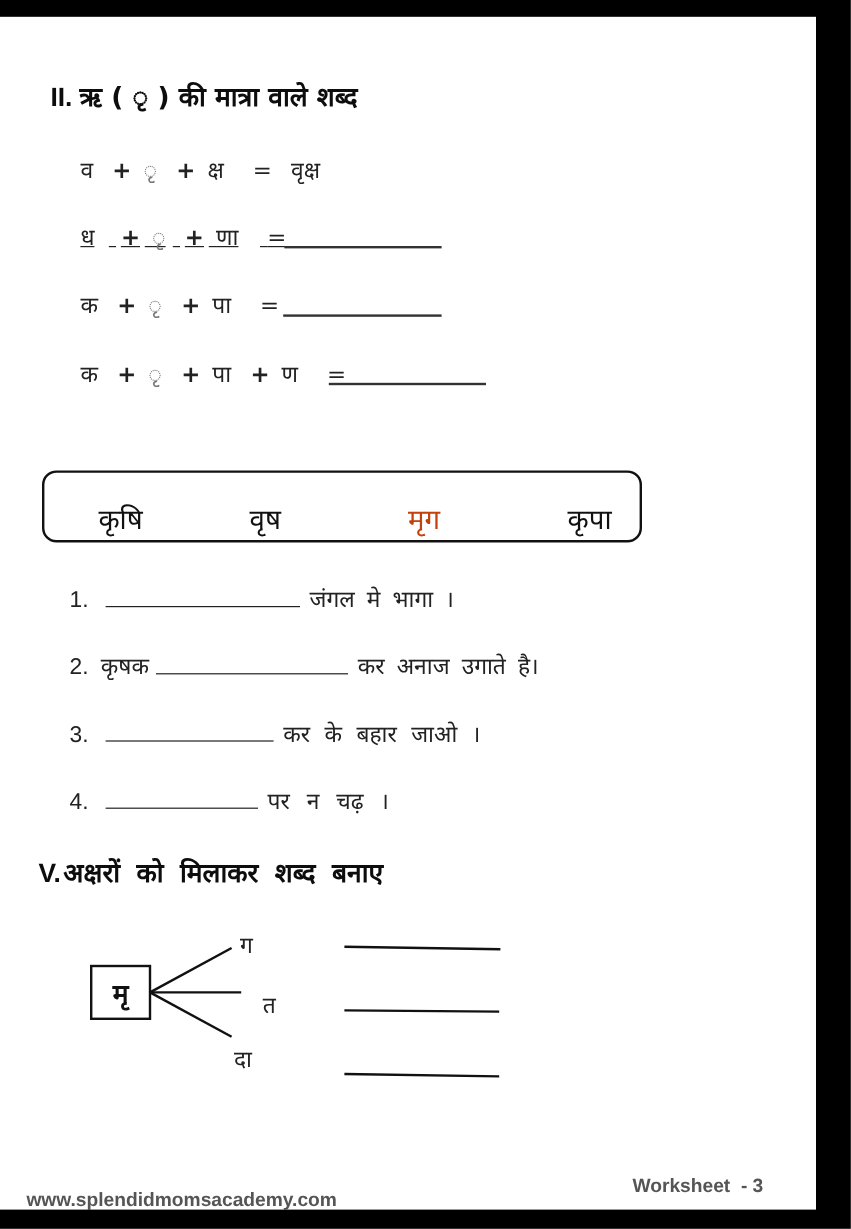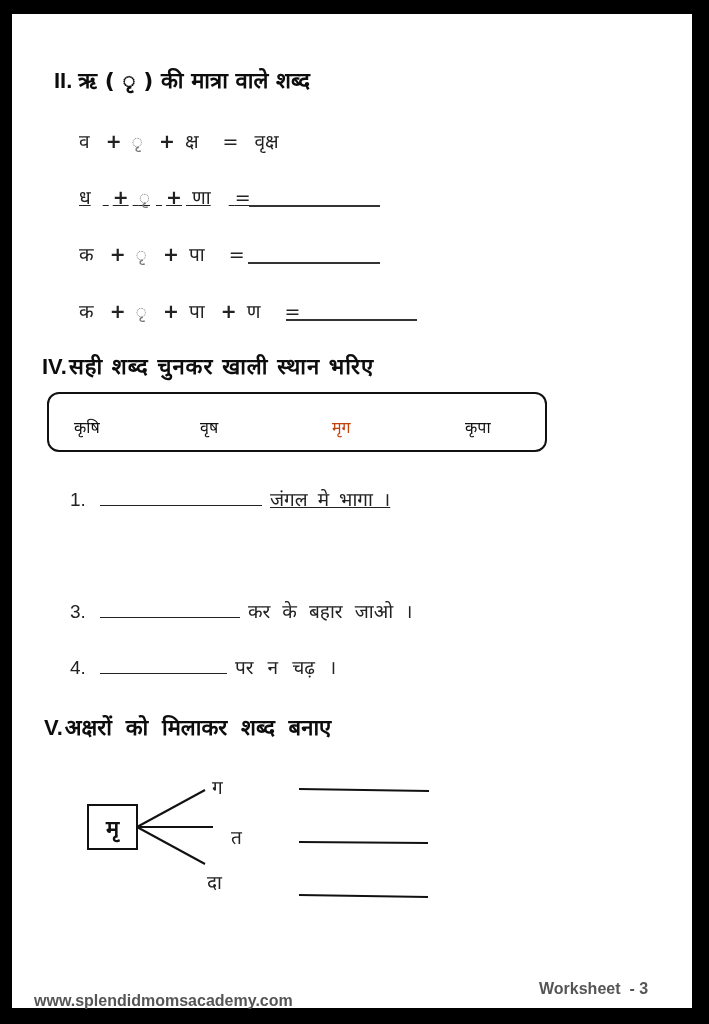--- a/index.html
+++ b/index.html
@@ -6,21 +6,21 @@
   body {
     width: 709px; height: 1024px;
     background: #000;
     position: relative;
     overflow: hidden;
     font-family: "DejaVu Sans", "Liberation Sans", sans-serif;
     color: #111;
   }
   .page {
     position: absolute;
-    left: 12px; top: 14px;
+    left: 0; top: 14px;
     width: 680px; height: 994px;
     background: #fff;
   }
   .abs { position: absolute; white-space: nowrap; }
   .heading {
     font-weight: bold;
     font-size: 22px;
     color: #0d0d0d;
   }
   .heading .num { font-family: "Liberation Sans", sans-serif; font-size: 22px; font-weight: bold; margin-right: 6px; }
@@ -29,21 +29,21 @@
   .eq .plus { font-weight: bold; margin: 0 4px; }
   .eq .matra { color: #777; }
   .line { position: absolute; height: 2px; background: #333; }
   .word-box {
     position: absolute;
     left: 35px; top: 378px;
     width: 496px; height: 56px;
     border: 2px solid #111;
     border-radius: 12px;
   }
-  .word { position: absolute; top: 26px; font-size: 16px; color: #111; }
+  .word { position: absolute; top: 26px; font-size: 23px; color: #111; margin-left: 20px; }
   .fill { font-size: 19px; color: #222; }
   .fill .idx { font-family: "Liberation Sans", sans-serif; font-size: 19px; margin-right: 8px; }
   .fill .blank { display: inline-block; border-bottom: 1.5px solid #222; height: 18px; vertical-align: baseline; margin-right: 2px; }
   .center-box {
     position: absolute;
     left: 75px; top: 790px;
     width: 47px; height: 42px;
     border: 2px solid #111;
     font-size: 22px; font-weight: bold;
     display: flex; align-items: center; justify-content: center;
@@ -96,37 +96,40 @@
     <span class="plus">+</span>
     <span class="matra">◌ृ</span>
     <span class="plus">+</span>
     <span>पा</span>
     <span class="plus">+</span>
     <span style="margin-right:18px;">ण</span>
     <span>=</span>
   </div>
   <div class="line" style="left:274px; top:305px; width:131px;"></div>
 
-  <div class="abs heading" style="left:30px; top:336px;">
-    <span class="num" style="margin-right:2px;">IV.</span><span style="letter-spacing:1px;">सही शब्द चुनकर खाली स्थान भरिए</span>
-  </div>
 
   <div class="word-box">
     <span class="word" style="left:25px; top:22px;">कृषि</span>
     <span class="word" style="left:151px; top:22px;">वृष</span>
     <span class="word" style="left:283px; top:22px; color:#c2410c;">मृग</span>
     <span class="word" style="left:416px; top:22px;">कृपा</span>
   </div>
 
   <div class="abs fill" style="left:58px; top:472px;">
     <span class="idx">1.</span>
     <span class="blank" style="width:162px;"></span>
-    <span style="word-spacing:4px;text-decoration:underline;">जंगल मे भागा ।</span>
+    <span style="word-spacing:4px;">जंगल मे भागा ।</span>
   </div>
 
+  <div class="abs fill" style="left:58px; top:528px;">
+    <span class="idx" style="margin-right:4px;">2.</span>
+    <span>कृषक</span>
+    <span class="blank" style="width:160px;"></span>
+    <span style="word-spacing:4px;">कर अनाज उगाते है।</span>
+  </div>
 
   <div class="abs fill" style="left:58px; top:584px;">
     <span class="idx">3.</span>
     <span class="blank" style="width:140px;"></span>
     <span style="word-spacing:6px;">कर के बहार जाओ ।</span>
   </div>
 
   <div class="abs fill" style="left:58px; top:640px;">
     <span class="idx">4.</span>
     <span class="blank" style="width:127px;"></span>

